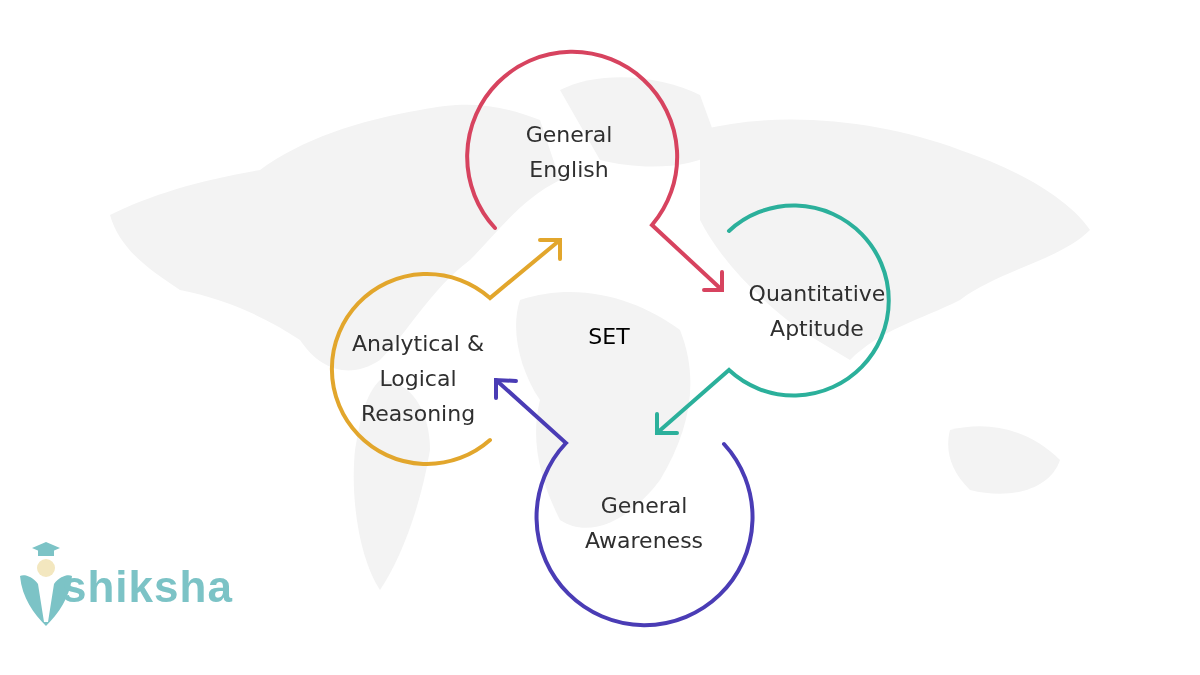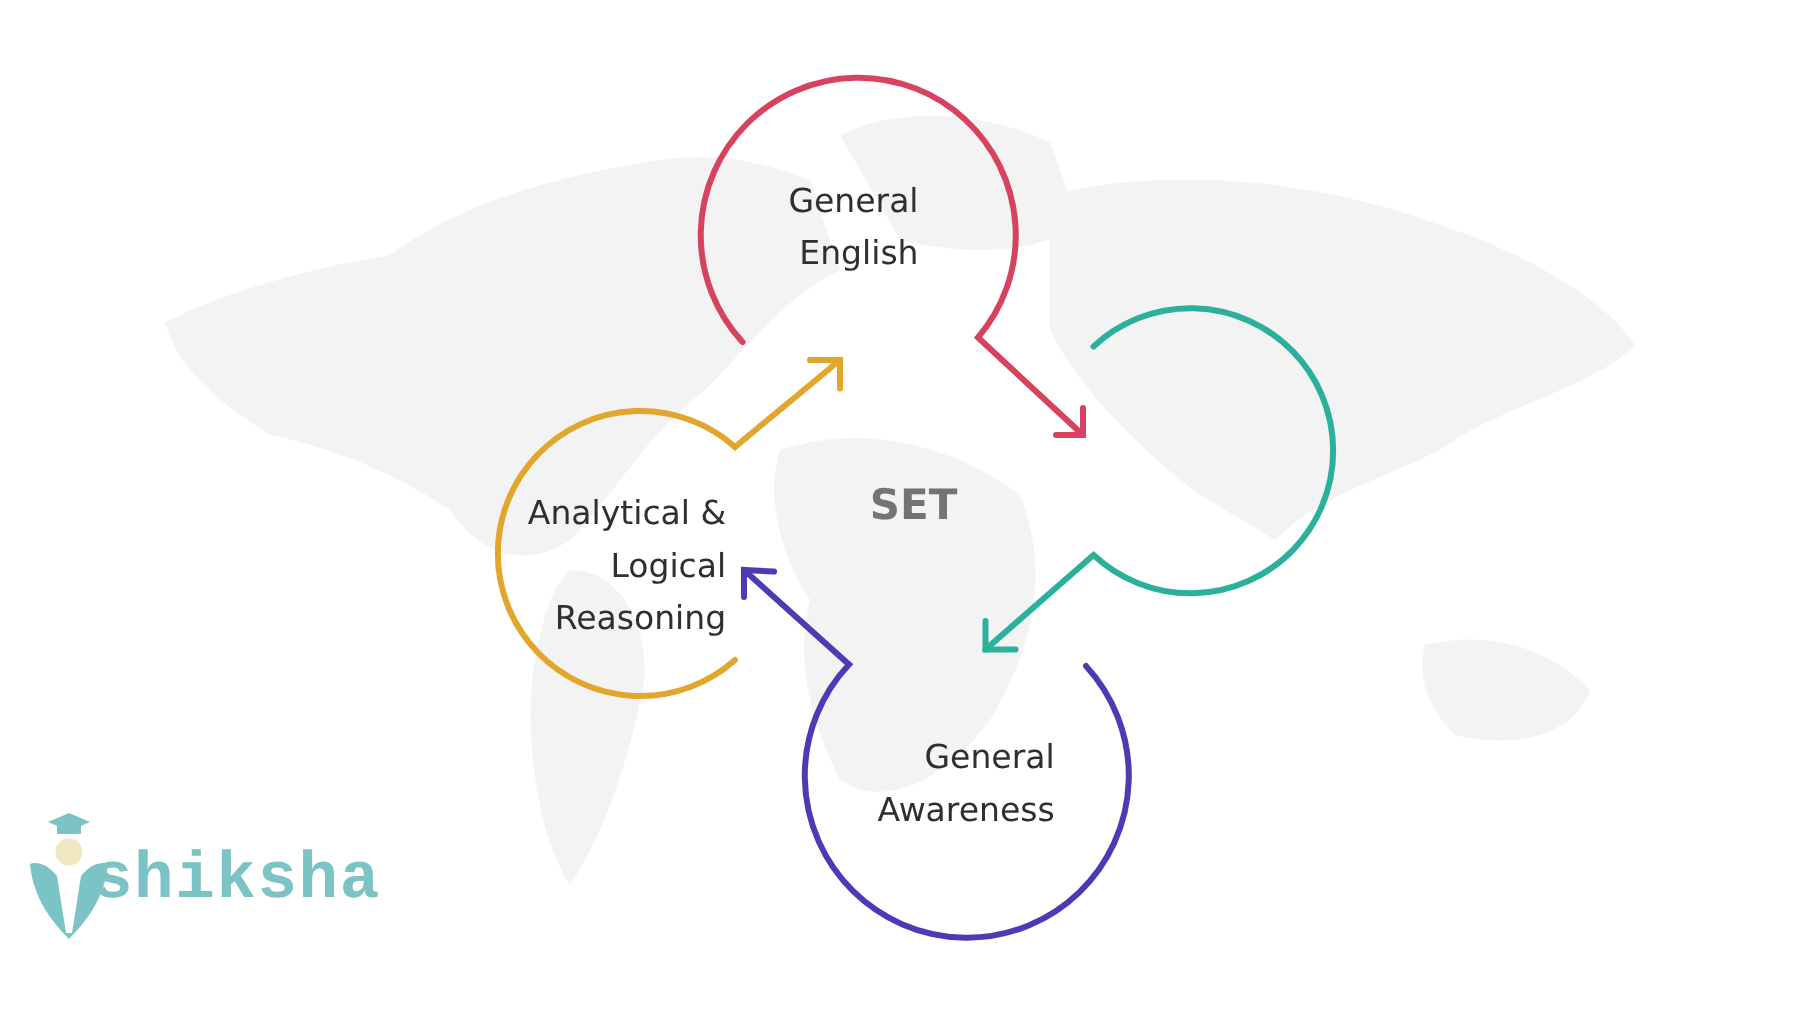--- a/index.html
+++ b/index.html
@@ -1,22 +1,22 @@
 <!DOCTYPE html>
 <html><head>
   <meta charset="utf-8">
   <style>
     html, body { margin:0; padding:0; background:#ffffff; }
     #canvas { position:relative; width:1200px; height:675px; overflow:hidden; background:#ffffff;
       font-family:"DejaVu Sans","Liberation Sans",sans-serif; }
     svg.layer { position:absolute; left:0; top:0; }
-    .label { position:absolute; text-align:right; color:#2f2f2f; font-size:22px; line-height:35px; white-space:pre; transform:translate(-50%,-50%); }
-    .center { position:absolute; text-align:center; color:#737373; font-weight:bold; font-size:28px; line-height:40px; transform:translate(-50%,-50%); }
+    .label { position:absolute; text-align:center; color:#2f2f2f; font-size:22px; line-height:35px; white-space:pre; transform:translate(-50%,-50%); }
+    .center { position:absolute; text-align:center; color:#000000; font-weight:normal; font-size:22px; line-height:40px; transform:translate(-50%,-50%); }
     .logo { position:absolute; left:14px; top:540px; width:250px; height:95px; }
-    .logo-text { position:absolute; left:48px; top:22px; font-size:44px; font-weight:bold; letter-spacing:1px; font-family:Liberation Mono, monospace; }
+    .logo-text { position:absolute; left:48px; top:22px; font-size:44px; font-weight:bold; letter-spacing:1px; font-family:Liberation Sans, sans-serif; }
   </style>
 </head>
 <body>
 
 <div id="canvas">
 
   <svg class="layer" width="1200" height="675">
     <g fill="#f3f3f3">
       <path d="M110,215 C150,195 200,180 260,170 C300,140 360,120 420,110 C470,100 500,105 540,120 L560,180 C520,200 500,230 470,260 C430,290 410,330 380,360 C350,380 320,370 300,340 C270,320 230,300 180,290 C150,270 120,250 110,215 Z"></path>
       <path d="M560,90 C600,70 660,75 700,95 L720,150 C690,170 640,170 600,160 Z"></path>
@@ -47,20 +47,22 @@
 
       <g stroke="#e2a62c">
         <path d="M490,440 A95,95 0 1 1 490,298 L560,240"></path>
         <path d="M540,240 L560,240 L560,259"></path>
       </g>
     </g>
   </svg>
 
   <div class="label" style="left:569px; top:152px;">General
 English</div>
+  <div class="label" style="left:817px; top:311px;">Quantitative
+Aptitude</div>
   <div class="label" style="left:644px; top:523px;">General
 Awareness</div>
   <div class="label" style="left:418px; top:378px;">Analytical &amp;
 Logical
 Reasoning</div>
 
   <div class="center" style="left:609px; top:337px;">
     <div>SET</div>
   </div>
 

